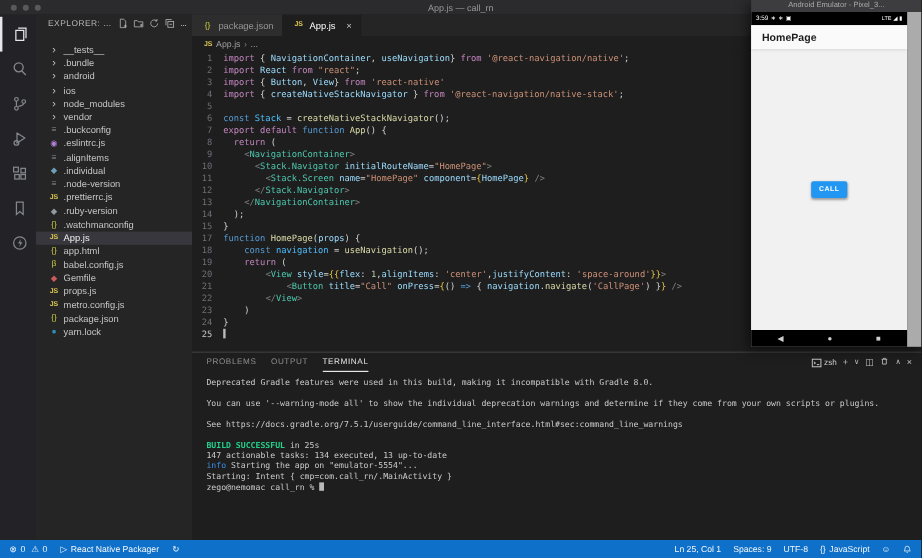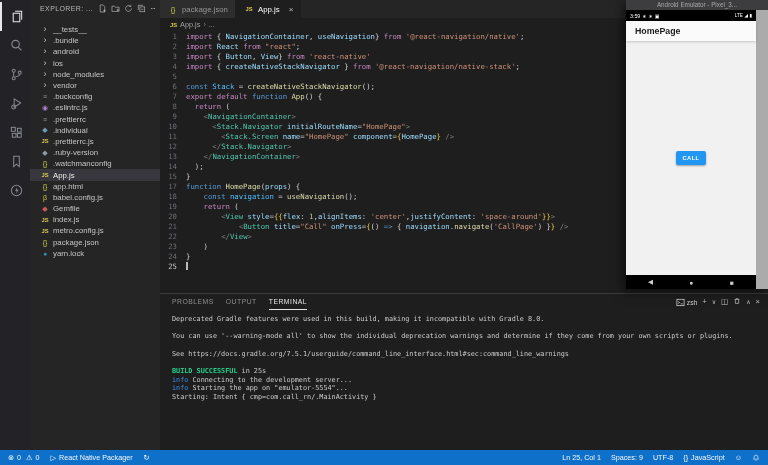--- a/index.html
+++ b/index.html
@@ -70,20 +70,28 @@
 .e-appbar{flex:0 0 20px;background:#fafafa;display:flex;align-items:center;padding-left:9px;font-size:8.8px;font-weight:bold;color:#1c1c1c;box-shadow:0 1px 2.5px rgba(0,0,0,.18);position:relative;z-index:2;}
 .e-content{flex:1;display:flex;align-items:center;justify-content:center;background:#f1f1f1;}
 .e-call{border:none;background:#2196f3;color:#fff;font-size:5.8px;font-weight:bold;font-family:inherit;padding:4px 6px;border-radius:2px;letter-spacing:.4px;box-shadow:0 1px 2px rgba(0,0,0,.35);}
 .e-nav{flex:0 0 14px;background:#000;display:flex;align-items:center;justify-content:space-between;padding:0 22px;color:#cfcfcf;font-size:6.5px;}
 </style>
 </head>
 <body>
 
 <div class="screen">
 
+  <div class="titlebar">
+    <div class="lights">
+      <span class="light"></span>
+      <span class="light"></span>
+      <span class="light"></span>
+    </div>
+    <span class="title-text">App.js — call_rn</span>
+  </div>
 
   <div class="main">
     <div class="activitybar" id="activitybar">
         <div class="ab-item active">
           <svg viewBox="0 0 16 16">
             <path d="M4.5 4.5h7v9h-7z" fill="none" stroke="currentColor" stroke-width="1.1"></path>
             <path d="M6.5 2.5h7v9" fill="none" stroke="currentColor" stroke-width="1.1"></path>
           </svg>
         </div>
         <div class="ab-item">
@@ -178,25 +186,29 @@
           <div class="file-row">
             <span class="f-ic" style="color: rgb(143, 147, 154);">≡</span>
             <span class="f-label">.buckconfig</span>
           </div>
           <div class="file-row">
             <span class="f-ic" style="color: rgb(177, 128, 215);">◉</span>
             <span class="f-label">.eslintrc.js</span>
           </div>
           <div class="file-row">
             <span class="f-ic" style="color: rgb(143, 147, 154);">≡</span>
-            <span class="f-label">.prettierrc</span>
+            <span class="f-label">.alignItems</span>
           </div>
           <div class="file-row">
             <span class="f-ic" style="color: rgb(106, 159, 181);">◆</span>
             <span class="f-label">.individual</span>
+          </div>
+          <div class="file-row">
+            <span class="f-ic" style="color: rgb(143, 147, 154);">≡</span>
+            <span class="f-label">.node-version</span>
           </div>
           <div class="file-row">
             <span class="f-ic jsb" style="color: rgb(224, 202, 81);">JS</span>
             <span class="f-label">.prettierrc.js</span>
           </div>
           <div class="file-row">
             <span class="f-ic" style="color: rgb(145, 153, 161);">◆</span>
             <span class="f-label">.ruby-version</span>
           </div>
           <div class="file-row">
@@ -214,21 +226,21 @@
           <div class="file-row">
             <span class="f-ic" style="color: rgb(203, 203, 65);">β</span>
             <span class="f-label">babel.config.js</span>
           </div>
           <div class="file-row">
             <span class="f-ic" style="color: rgb(204, 90, 90);">◆</span>
             <span class="f-label">Gemfile</span>
           </div>
           <div class="file-row">
             <span class="f-ic jsb" style="color: rgb(224, 202, 81);">JS</span>
-            <span class="f-label">index.js</span>
+            <span class="f-label">props.js</span>
           </div>
           <div class="file-row">
             <span class="f-ic jsb" style="color: rgb(224, 202, 81);">JS</span>
             <span class="f-label">metro.config.js</span>
           </div>
           <div class="file-row">
             <span class="f-ic" style="color: rgb(203, 203, 65);">{}</span>
             <span class="f-label">package.json</span>
           </div>
           <div class="file-row">
@@ -308,23 +320,24 @@
             </span>
             <span class="pc-btn sm">∧</span>
             <span class="pc-btn">×</span>
           </div>
         </div>
         <div class="terminal" id="terminal">
             <div class="tl gap"><span style="color: rgb(204, 204, 204);">Deprecated Gradle features were used in this build, making it incompatible with Gradle 8.0.</span></div>
             <div class="tl gap"><span style="color: rgb(204, 204, 204);">You can use '--warning-mode all' to show the individual deprecation warnings and determine if they come from your own scripts or plugins.</span></div>
             <div class="tl gap"><span style="color: rgb(204, 204, 204);">See https://docs.gradle.org/7.5.1/userguide/command_line_interface.html#sec:command_line_warnings</span></div>
             <div class="tl"><span style="color: rgb(35, 209, 139); font-weight: bold;">BUILD SUCCESSFUL</span><span style="color: rgb(204, 204, 204);"> in 25s</span></div>
-            <div class="tl"><span style="color: rgb(59, 142, 234);">info</span><span style="color: rgb(204, 204, 204);"> Connecting to the development server...</span></div>
+            <div class="tl"><span style="color: rgb(204, 204, 204);">147 actionable tasks: 134 executed, 13 up-to-date</span></div>
             <div class="tl"><span style="color: rgb(59, 142, 234);">info</span><span style="color: rgb(204, 204, 204);"> Starting the app on "emulator-5554"...</span></div>
             <div class="tl"><span style="color: rgb(204, 204, 204);">Starting: Intent { cmp=com.call_rn/.MainActivity }</span></div>
+            <div class="tl"><span style="color: rgb(204, 204, 204);">zego@nemomac call_rn % </span><span class="t-cursor"></span></div>
           </div>
       </div>
     </div>
   </div>
 
   <div class="statusbar" style="background: rgb(15, 112, 201);">
     <div class="sb-left">
       <span class="sbi">
         <span>⊗</span>
         <span>0</span>

